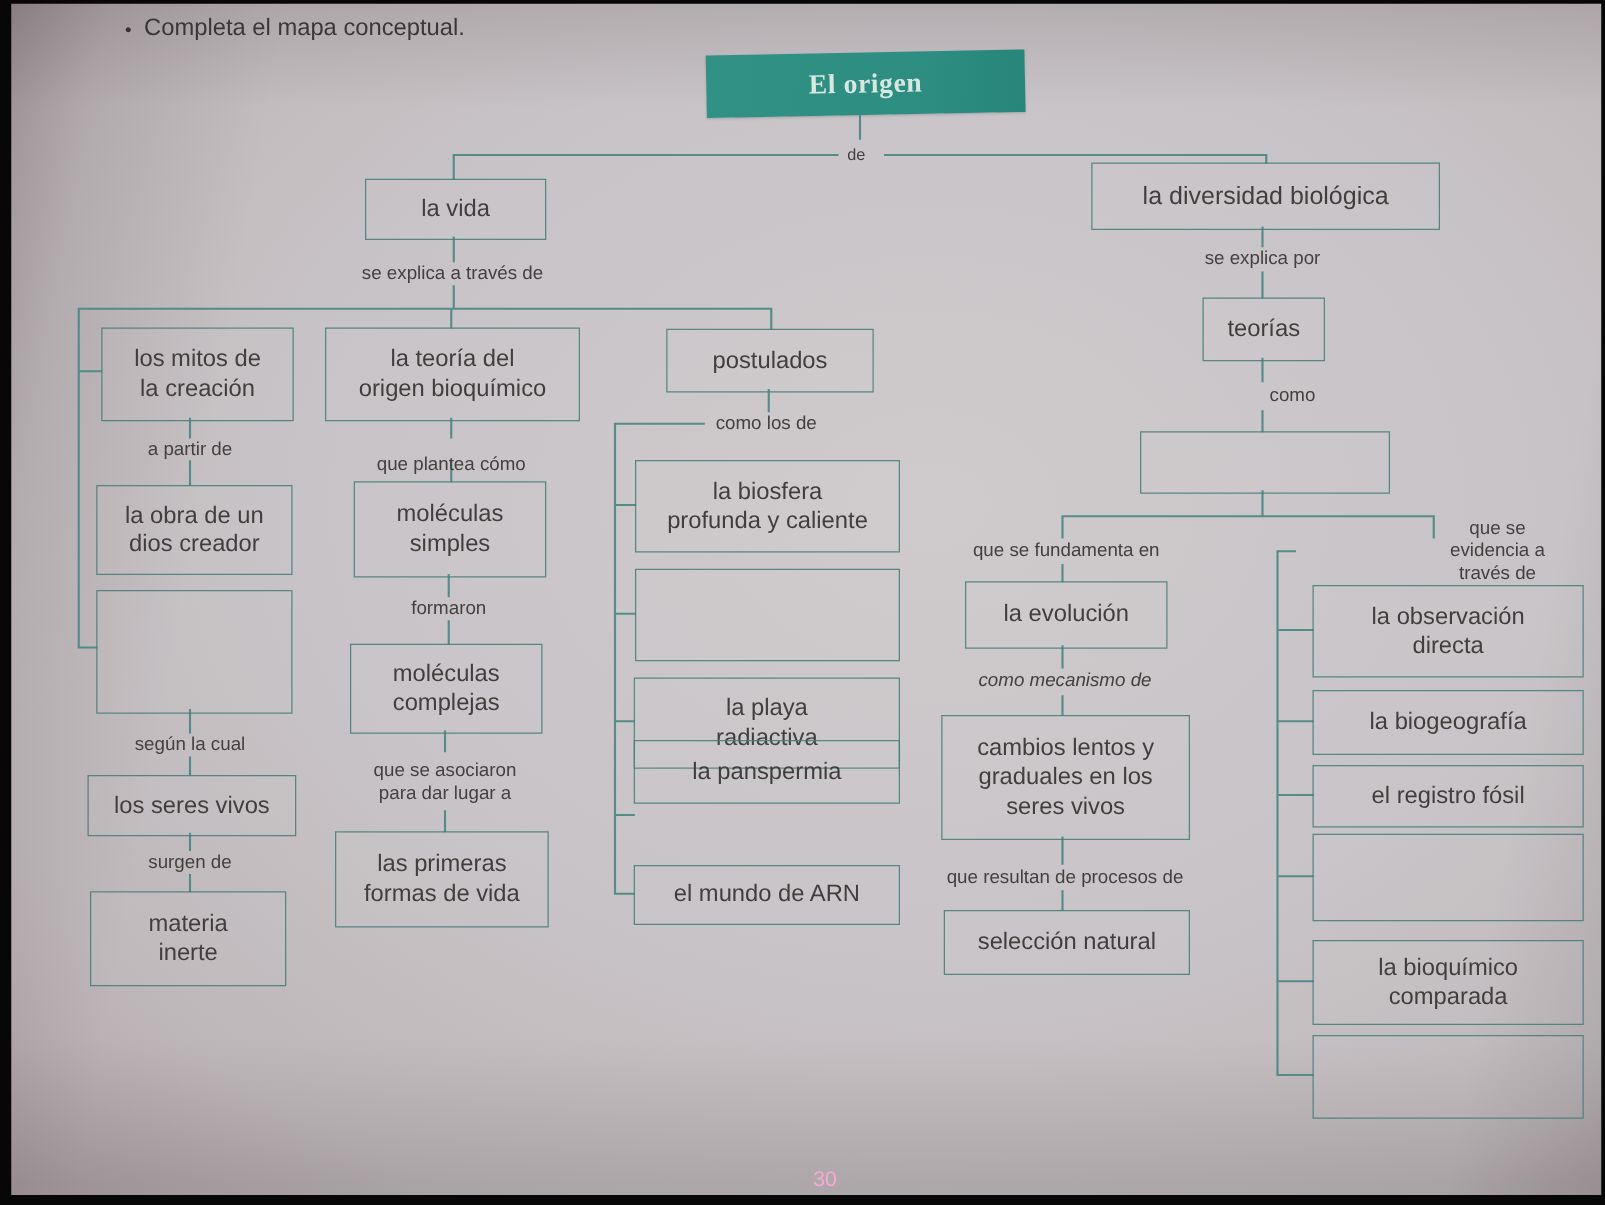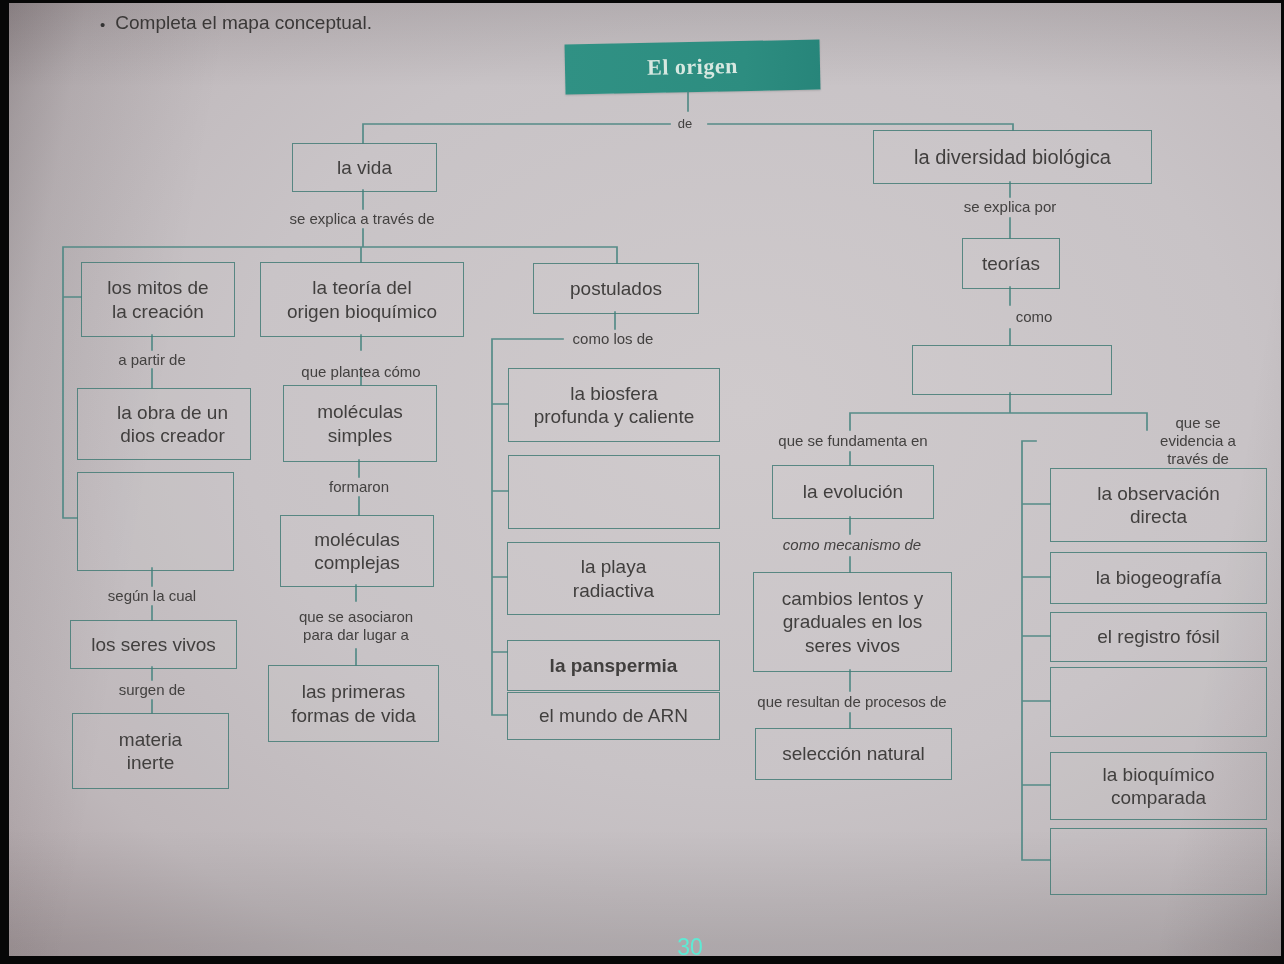--- a/index.html
+++ b/index.html
@@ -45,22 +45,22 @@
     border:1.7px solid rgba(67,123,118,0.85);
     display:flex;align-items:center;justify-content:center;text-align:center;
     color:#413f3e;font-size:19px;line-height:1.22;white-space:pre-line;
     background:rgba(255,255,255,0.03);
   }
   .label{
     position:absolute;transform:translate(-50%,-50%);
     color:#434140;font-size:15px;line-height:1.2;white-space:pre-line;text-align:center;
   }
   .page-number{
-    position:absolute;left:670px;top:934px;width:40px;text-align:center;
-    font-size:23px;color:#5eead4;
+    position:absolute;left:640px;top:934px;width:40px;text-align:center;
+    font-size:17px;color:#f9a8d4;
   }
 </style>
 </head>
 <body>
 
 <div class="photo"></div>
 <div class="edge-strip strip-left"></div>
 <div class="edge-strip strip-bottom"></div>
 <div class="edge-strip strip-top"></div>
 <div class="edge-strip strip-right"></div>
@@ -104,21 +104,21 @@
     M1022 504 H1050 M1022 577 H1050 M1022 636 H1050
     M1022 701 H1050 M1022 785 H1050 M1022 860 H1050
   "></path>
 </svg>
 
 <div class="node" style="left:292px;top:143px;width:143px;height:47px;">la vida</div>
 <div class="node" style="left:873px;top:130px;width:277px;height:52px;font-size:20px;">la diversidad biológica</div>
 
 <div class="node" style="left:81px;top:262px;width:152px;height:73px;text-align:center;">los mitos de
 la creación</div>
-<div class="node" style="left:77px;top:388px;width:155px;height:70px;padding-left:17px;">la obra de un
+<div class="node" style="left:77px;top:388px;width:155px;height:70px;">la obra de un
 dios creador</div>
 <div class="node" style="left:77px;top:472px;width:155px;height:97px;"></div>
 <div class="node" style="left:70px;top:620px;width:165px;height:47px;">los seres vivos</div>
 <div class="node" style="left:72px;top:713px;width:155px;height:74px;">materia
 inerte</div>
 
 <div class="node" style="left:260px;top:262px;width:202px;height:73px;">la teoría del
 origen bioquímico</div>
 <div class="node" style="left:283px;top:385px;width:152px;height:75px;">moléculas
 simples</div>
@@ -126,21 +126,21 @@
 complejas</div>
 <div class="node" style="left:268px;top:665px;width:169px;height:75px;">las primeras
 formas de vida</div>
 
 <div class="node" style="left:533px;top:263px;width:164px;height:49px;">postulados</div>
 <div class="node" style="left:508px;top:368px;width:210px;height:72px;">la biosfera
 profunda y caliente</div>
 <div class="node" style="left:508px;top:455px;width:210px;height:72px;"></div>
 <div class="node" style="left:507px;top:542px;width:211px;height:71px;">la playa
 radiactiva</div>
-<div class="node" style="left:507px;top:640px;width:211px;height:49px;font-weight:bold;">la panspermia</div>
+<div class="node" style="left:507px;top:592px;width:211px;height:49px;">la panspermia</div>
 <div class="node" style="left:507px;top:692px;width:211px;height:46px;">el mundo de ARN</div>
 
 <div class="node" style="left:962px;top:238px;width:96px;height:49px;">teorías</div>
 <div class="node" style="left:912px;top:345px;width:198px;height:48px;"></div>
 <div class="node" style="left:772px;top:465px;width:160px;height:52px;">la evolución</div>
 <div class="node" style="left:753px;top:572px;width:197px;height:98px;">cambios lentos y
 graduales en los
 seres vivos</div>
 <div class="node" style="left:755px;top:728px;width:195px;height:50px;">selección natural</div>
 

